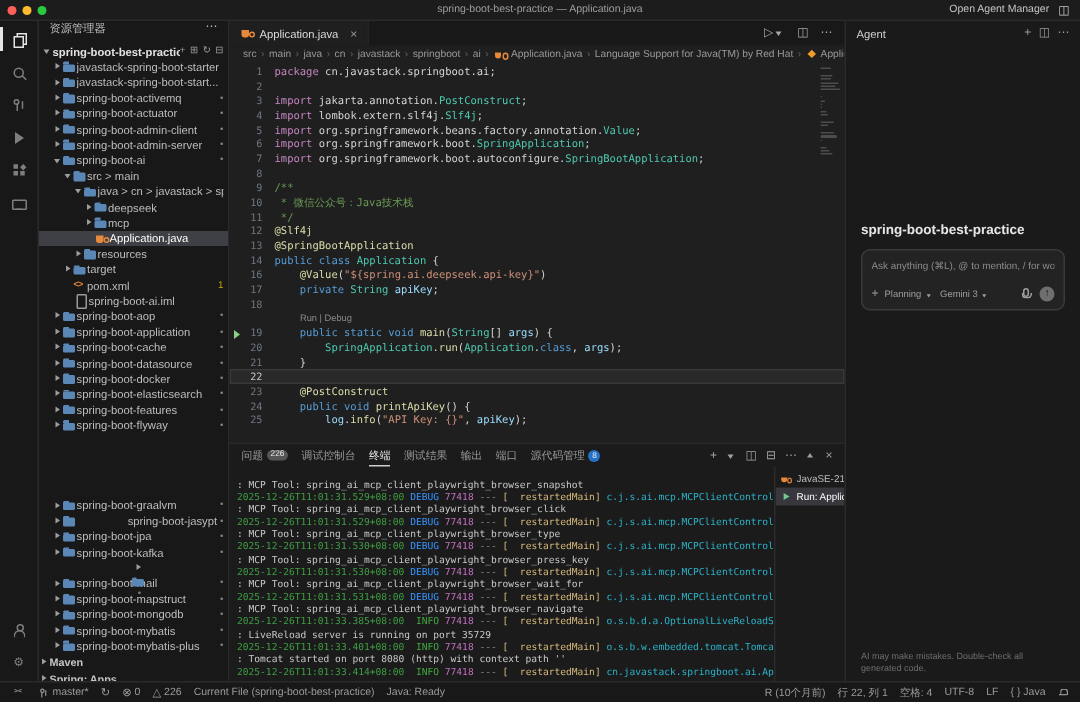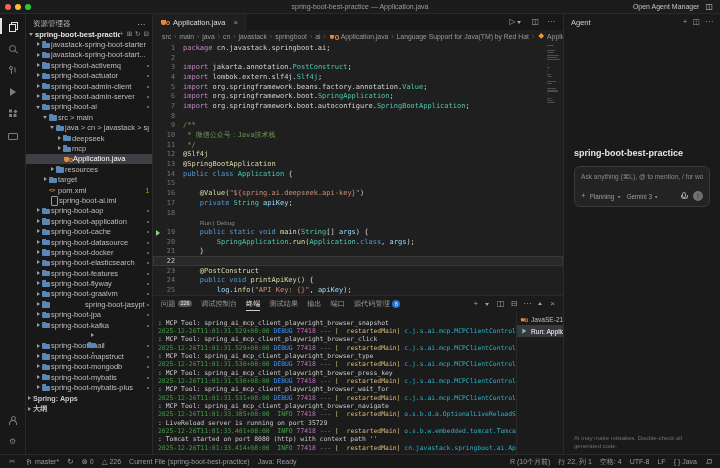--- a/index.html
+++ b/index.html
@@ -14,21 +14,21 @@
   .tb-title{position:absolute;left:0;right:0;text-align:center;font-size:7px;color:#9d9d9d;pointer-events:none}
   .tb-right{margin-left:auto;display:flex;align-items:center;gap:6px;padding-right:7px;z-index:2;font-size:7px;color:#c5c5c5}
   
   .main{display:flex;height:440px}
   .activitybar{width:26px;background:#181818;border-right:1px solid #2a2a2a;display:flex;flex-direction:column;justify-content:space-between;padding:1px 0;flex:none}
   .ab-item{height:22px;display:flex;align-items:center;justify-content:center;color:#7e7e7e;position:relative}
   .ab-item.active{color:#e4e4e4}
   .ab-item.active::after{content:"";position:absolute;left:0;top:3px;bottom:3px;width:1.5px;background:#e4e4e4}
   
   .sidebar{width:127px;background:#181818;border-right:1px solid #2a2a2a;font-size:7.5px;display:flex;flex-direction:column;overflow:hidden;flex:none}
-  .sb-header{height:15px;display:flex;align-items:flex-end;padding:0 7px;color:#bcbcbc;flex:none}
+  .sb-header{height:15px;display:flex;align-items:flex-start;padding:0 7px;color:#bcbcbc;flex:none}
   .sb-header .grow{flex:1}
   .tree-row{height:10.4px;display:flex;align-items:center;color:#bdbdbd;padding-right:3px;white-space:nowrap}
   .tree-row.sel{background:#3f4045;color:#ffffff}
   .tree-row .lbl{overflow:hidden;flex:1}
   .tree-row .lbl.rootlbl{color:#e2e2e2;font-weight:bold}
   .tree-row .mark{flex:none;color:#7f7f7f;font-size:6.5px;margin-left:2px}
   .tree-row .mark.warn{color:#cca700}
   .root-acts{margin-left:auto;display:flex;gap:3px;color:#9d9d9d}
   .root-acts .icg{font-size:6.5px}
   .section-row{height:11px;display:flex;align-items:center;font-weight:bold;color:#c5c5c5;font-size:7.2px}
@@ -330,21 +330,21 @@
             <span class="ic ic-folder"></span>
             <span class="lbl">spring-boot-features</span>
             <span class="mark">•</span>
           </div>
           <div class="tree-row" style="padding-left: 9px;">
             <span class="chev r"></span>
             <span class="ic ic-folder"></span>
             <span class="lbl">spring-boot-flyway</span>
             <span class="mark">•</span>
           </div>
-          <div class="tree-row" style="padding-left: 9px;">
+          <div class="tree-row" style="padding-left: 9px; margin-top: 43px;">
             <span class="chev r"></span>
             <span class="ic ic-folder"></span>
             <span class="lbl">spring-boot-graalvm</span>
             <span class="mark">•</span>
           </div>
           <div class="tree-row" style="padding-left: 9px; text-align: right;">
             <span class="chev r"></span>
             <span class="ic ic-folder"></span>
             <span class="lbl">spring-boot-jasypt</span>
             <span class="mark">•</span>
@@ -392,20 +392,24 @@
             <span class="mark">•</span>
           </div>
           <div class="tree-row" style="padding-left: 9px;">
             <span class="chev r"></span>
             <span class="ic ic-folder"></span>
             <span class="lbl">spring-boot-mybatis-plus</span>
             <span class="mark">•</span>
           </div>
         </div>
       <div id="sections">
+          <div class="section-row">
+            <span class="chev r"></span>
+            <span>Maven</span>
+          </div>
           <div class="section-row">
             <span class="chev r"></span>
             <span>Spring: Apps</span>
           </div>
           <div class="section-row">
             <span class="chev r"></span>
             <span>大纲</span>
           </div>
         </div>
     </div>
@@ -518,24 +522,20 @@
             <span class="ln">12</span>
             <span class="ctext"><span class="an">@Slf4j</span></span>
           </div>
           <div class="crow">
             <span class="ln">13</span>
             <span class="ctext"><span class="an">@SpringBootApplication</span></span>
           </div>
           <div class="crow">
             <span class="ln">14</span>
             <span class="ctext"><span class="kw">public class </span><span class="ty">Application </span><span>{</span></span>
-          </div>
-          <div class="crow">
-            <span class="ln">15</span>
-            <span class="ctext"></span>
           </div>
           <div class="crow">
             <span class="ln">16</span>
             <span class="ctext"><span class="an">    @Value</span><span>(</span><span class="st">"${spring.ai.deepseek.api-key}"</span><span>)</span></span>
           </div>
           <div class="crow">
             <span class="ln">17</span>
             <span class="ctext"><span class="kw">    private </span><span class="ty">String </span><span class="va">apiKey</span><span>;</span></span>
           </div>
           <div class="crow">

